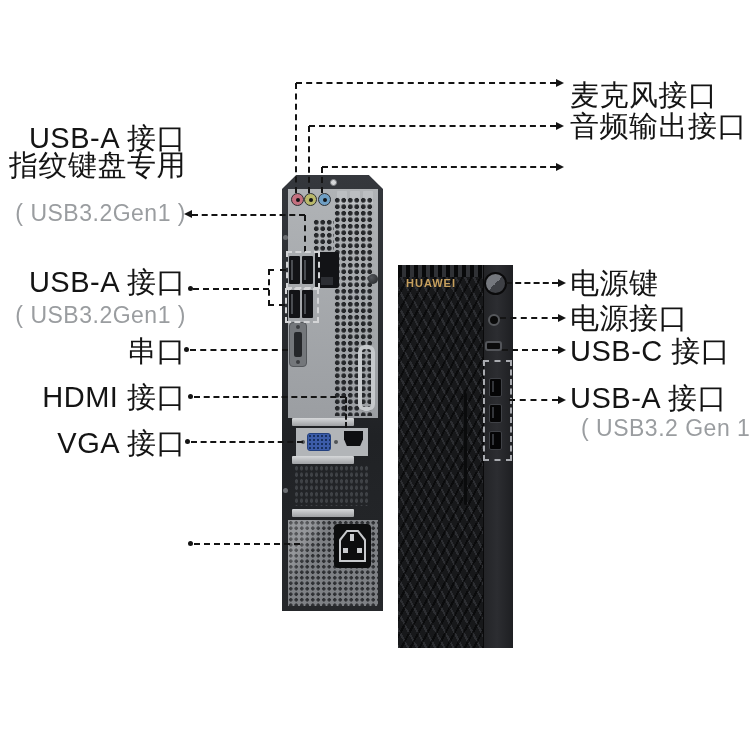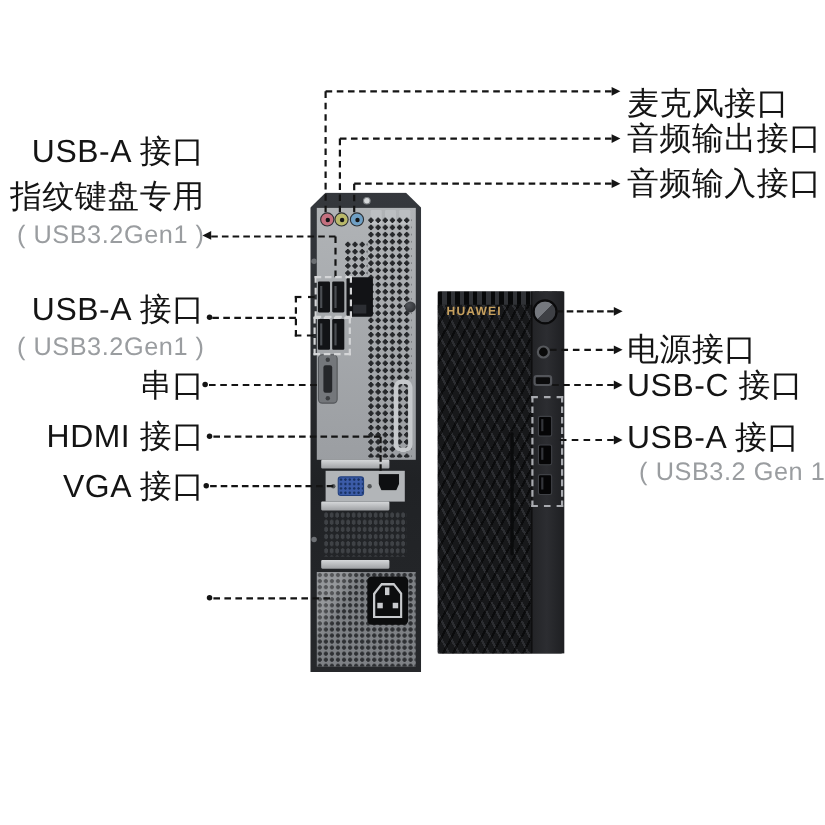--- a/index.html
+++ b/index.html
@@ -82,21 +82,21 @@
     background-image:linear-gradient(120deg,rgba(255,255,255,.18) 0 18%,transparent 30%),
       radial-gradient(#2e3033 1.7px,transparent 1.9px);
     background-size:100% 100%,5.5px 5.5px;}
   .c14{position:absolute;left:52px;top:349px;width:37px;height:44px;background:#0c0d0e;border-radius:4px;}
   .c14-out{position:absolute;left:5px;top:6px;width:27px;height:32px;background:#c8cacd;
     clip-path:polygon(28% 0,72% 0,100% 30%,100% 100%,0 100%,0 30%);}
   .c14-in{position:absolute;left:2px;top:2px;width:23px;height:28px;background:#0c0d0e;
     clip-path:polygon(28% 0,72% 0,100% 30%,100% 100%,0 100%,0 30%);}
   .c14-pin{position:absolute;background:#c8cacd;}
   
-  .front{position:absolute;left:398px;top:265px;width:114px;height:329px;background:#1b1c1e;border-radius:2px;}
+  .front{position:absolute;left:398px;top:265px;width:114px;height:383px;background:#1b1c1e;border-radius:2px;}
   .front-fins{position:absolute;left:0;top:0;width:100%;height:12px;
     background:repeating-linear-gradient(90deg,#08090a 0 4px,#303236 4px 8px);}
   .front-texture{position:absolute;left:0;top:12px;width:85px;bottom:0;
     background:repeating-linear-gradient(118deg,rgba(0,0,0,.55) 0 2px,transparent 2px 8px),
       repeating-linear-gradient(62deg,rgba(70,72,78,.45) 0 2px,transparent 2px 8px),#17181a;}
   .front-strip{position:absolute;left:85px;top:0;width:29px;height:100%;
     background:linear-gradient(90deg,#232427,#2c2d31 45%,#1e1f22);border-left:1px solid #0a0a0b;}
   .brand{position:absolute;left:8px;top:12px;font-size:11px;font-weight:bold;
     letter-spacing:1px;color:var(--brand-gold);}
   .pwr-btn{position:absolute;left:86px;top:7px;width:19px;height:19px;border-radius:50%;
@@ -228,31 +228,31 @@
   <div class="arr-r" style="left:558px;top:314px;"></div>
 
   <div class="lh" style="left:502px;top:349px;width:56px;"></div>
   <div class="arr-r" style="left:558px;top:346px;"></div>
 
   <div class="drect dark" style="left:483px;top:360px;width:25px;height:97px;"></div>
   <div class="lh" style="left:509px;top:399px;width:49px;"></div>
   <div class="arr-r" style="left:558px;top:396px;"></div>
 
   <div class="lbl left" style="top:123px;">USB-A 接口</div>
-  <div class="lbl left" style="top:164px;">指纹键盘专用</div>
+  <div class="lbl left" style="top:150px;">指纹键盘专用</div>
   <div class="lbl left sub" style="top:201px;">( USB3.2Gen1 )</div>
 
   <div class="lbl left" style="top:267px;">USB-A 接口</div>
   <div class="lbl left sub" style="top:303px;">( USB3.2Gen1 )</div>
 
   <div class="lbl left" style="top:336px;">串口</div>
   <div class="lbl left" style="top:382px;">HDMI 接口</div>
   <div class="lbl left" style="top:428px;">VGA 接口</div>
 
   <div class="lbl right" style="top:80px;">麦克风接口</div>
   <div class="lbl right" style="top:111px;">音频输出接口</div>
-  <div class="lbl right" style="top:152px;">音频输入接口</div>
+  <div class="lbl right" style="top:268px;">电源键</div>
   <div class="lbl right" style="top:303px;">电源接口</div>
   <div class="lbl right" style="top:336px;">USB-C 接口</div>
   <div class="lbl right" style="top:383px;">USB-A 接口</div>
   <div class="lbl right sub" style="top:416px;">( USB3.2 Gen 1 )</div>
 
 </div>
 
 </body></html>

